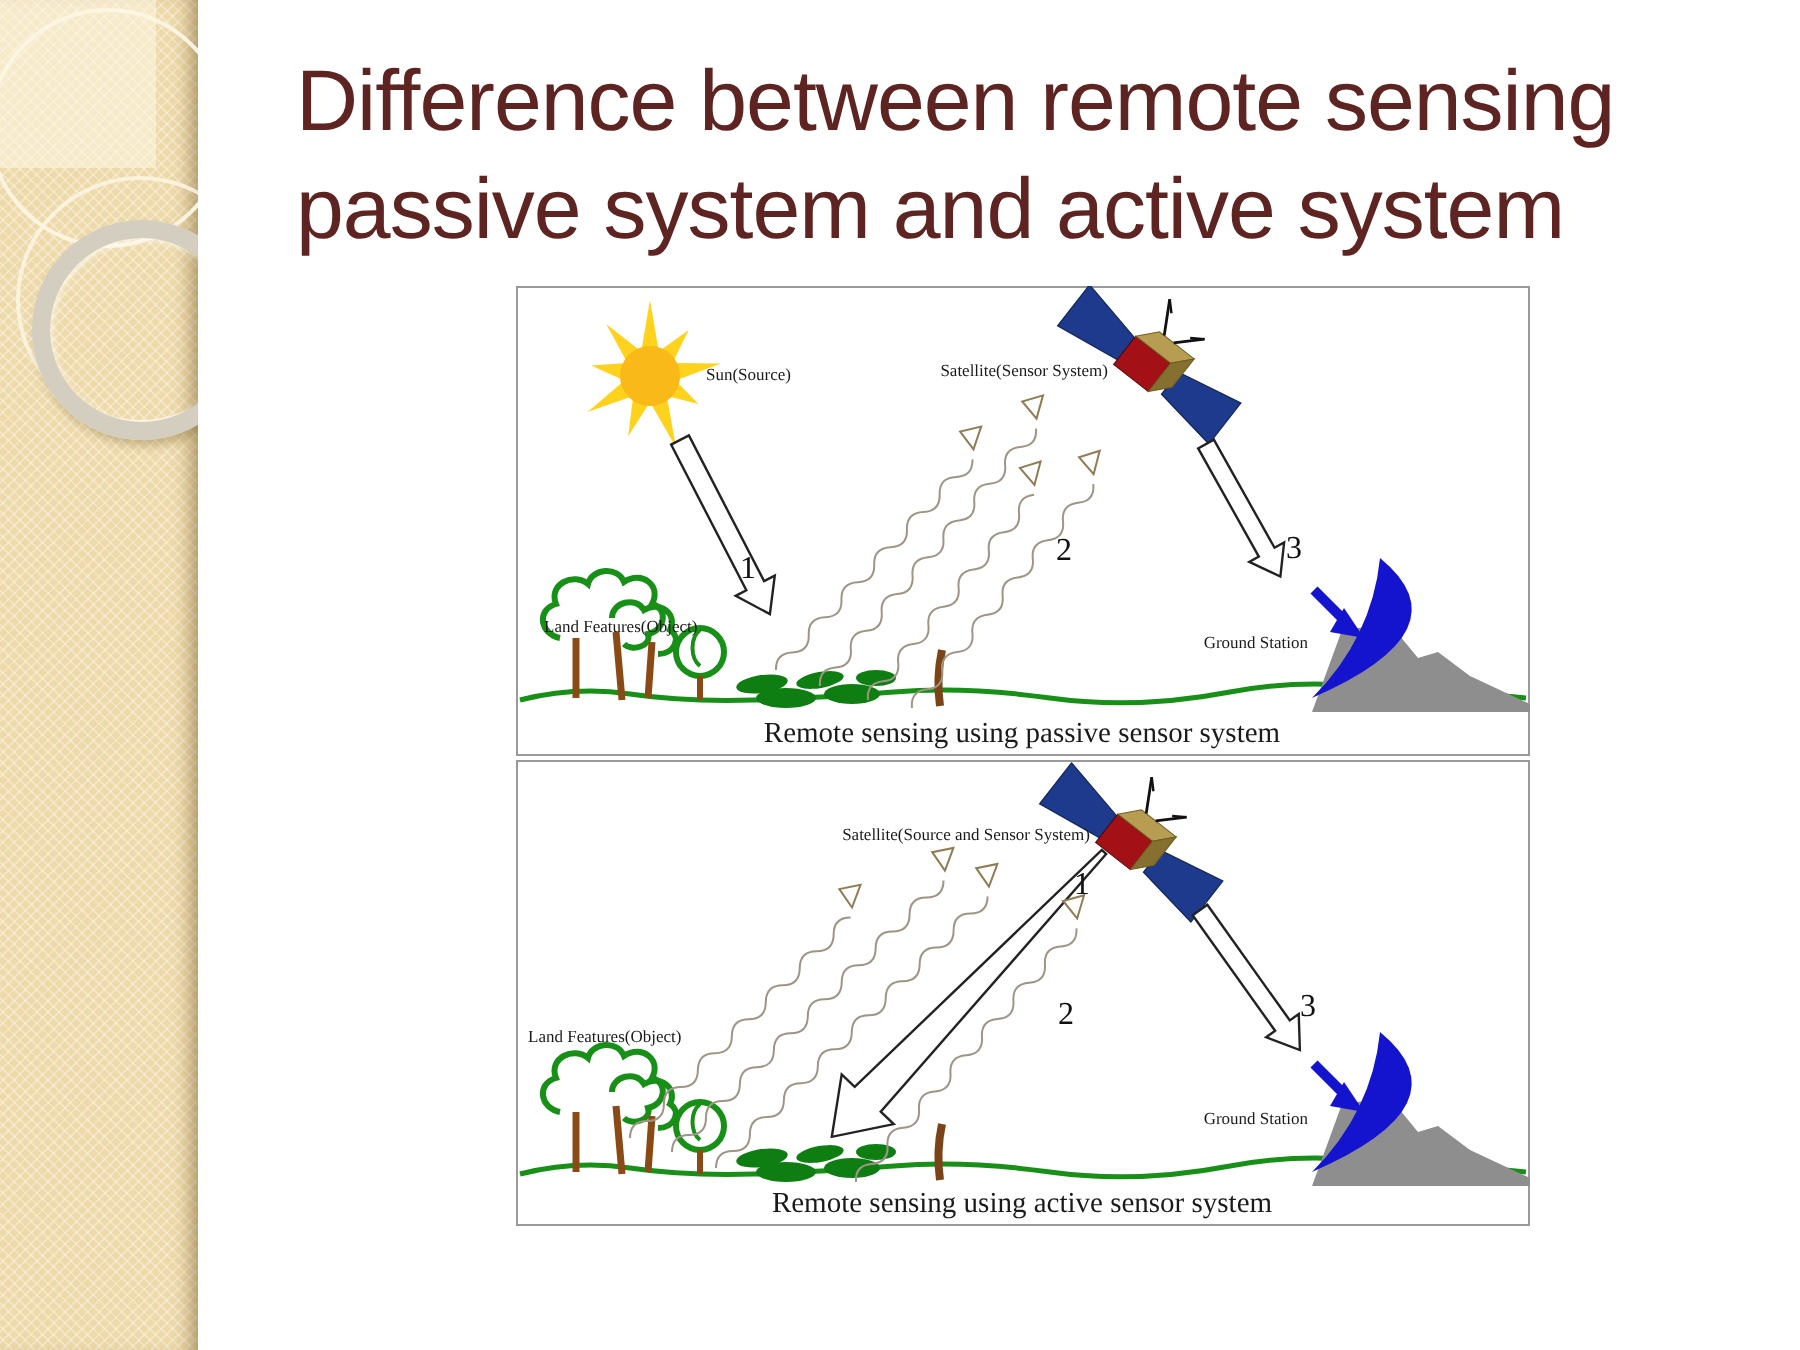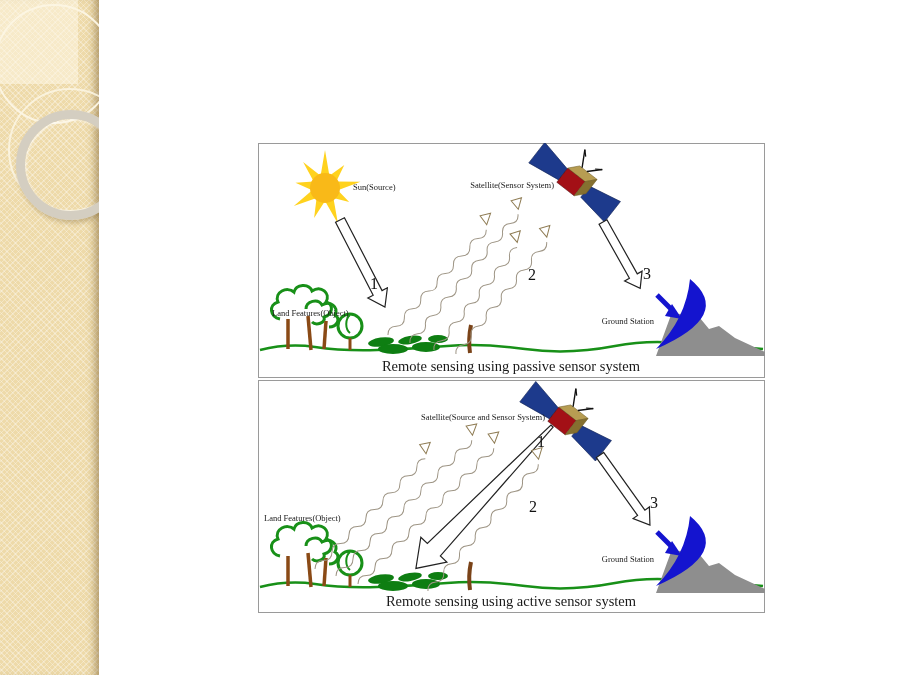--- a/index.html
+++ b/index.html
@@ -36,20 +36,24 @@
 
 <div class="slide">
 
   <div class="sidebar">
     <div class="lightrect"></div>
     <div class="ring ring1"></div>
     <div class="ring ring2"></div>
     <div class="ring ring3"></div>
   </div>
 
+  <div class="title">
+    <div>Difference between remote sensing</div>
+    <div>passive system and active system</div>
+  </div>
 
   <div class="panel" id="panel-passive">
     <svg width="507" height="235" viewBox="0 0 507 235">
       <rect x="0.5" y="0.5" width="506" height="234" fill="#fff" stroke="#9a9a9a"></rect>
 
       <path d="M2 207 q28 -7 55 -3 t62 3 t70 -4 t78 3 t90 -3 t95 2 q28 -2 53 1" fill="none" stroke="#189018" stroke-width="2.5"></path>
 
       <g>
         <path d="M22 176 c-10 -2 -12 -14 -2 -17 c-4 -10 9 -16 16 -10 c2 -8 15 -9 18 -1 c9 -6 19 2 14 11 c8 2 7 13 -2 15 c2 6 -8 9 -12 5" fill="none" stroke="#189018" stroke-width="3"></path>
         <path d="M48 166 c0 -8 12 -11 16 -4 c8 -5 17 2 13 10 c6 4 2 12 -6 12" fill="none" stroke="#189018" stroke-width="3"></path>

